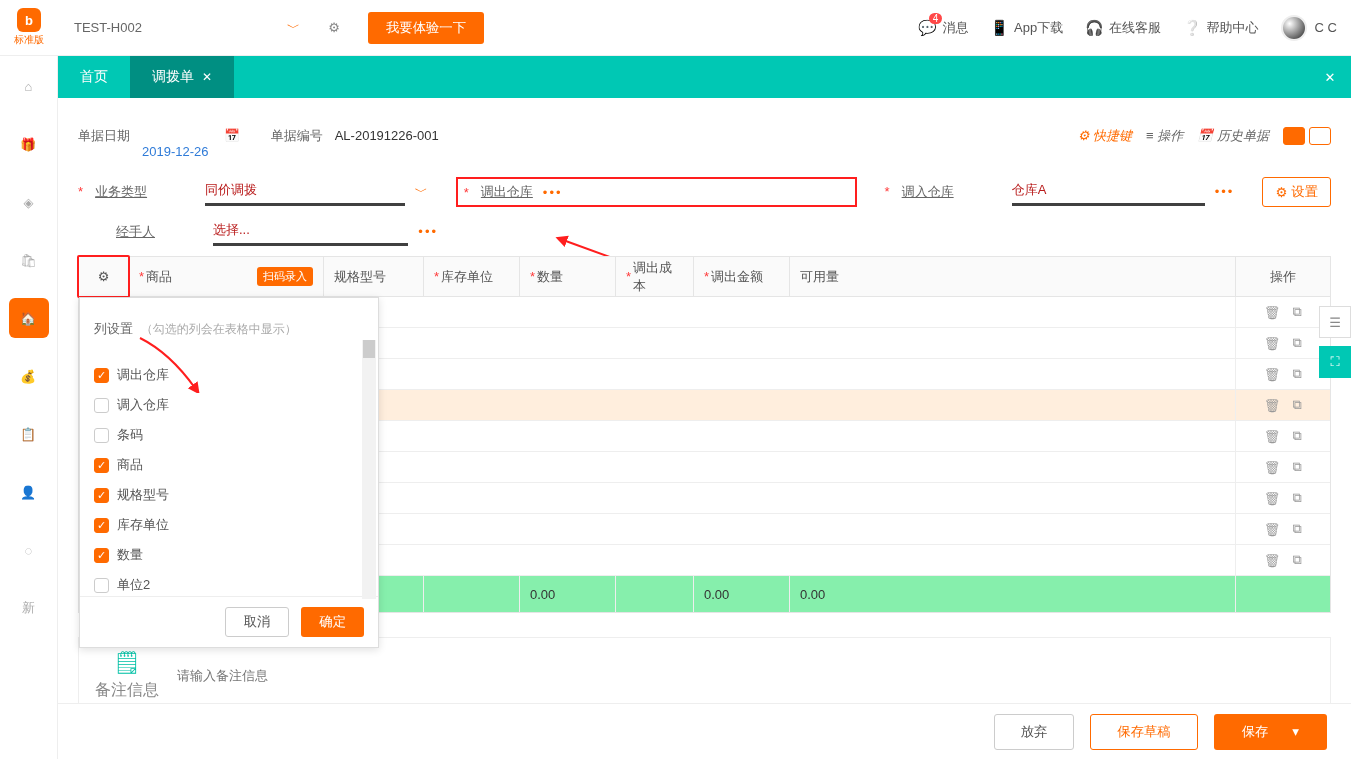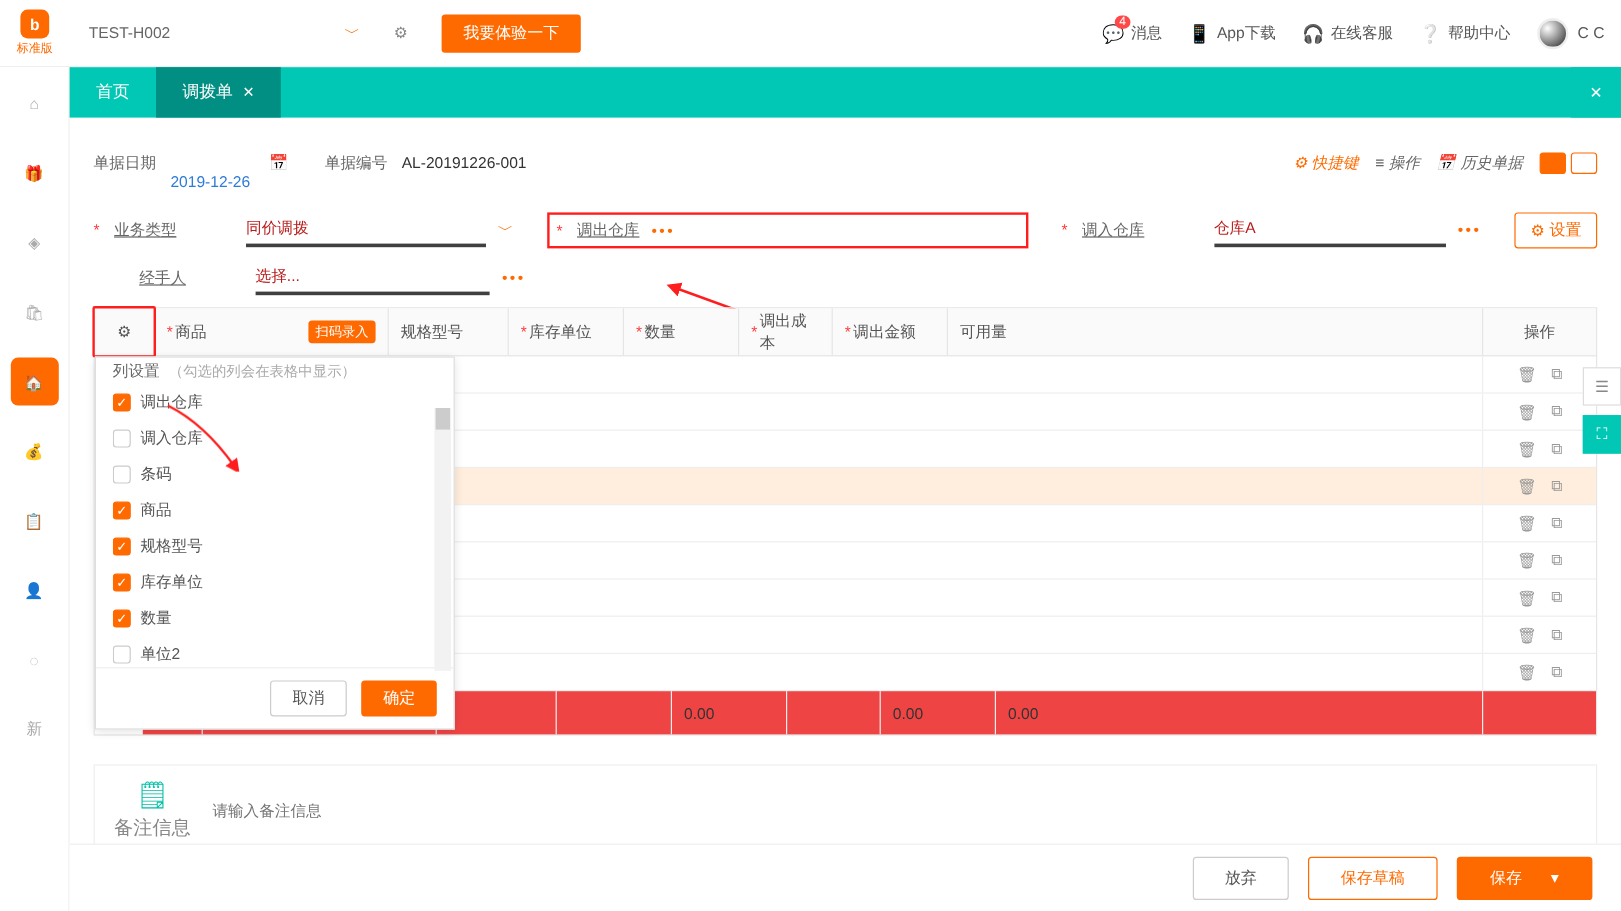--- a/index.html
+++ b/index.html
@@ -85,27 +85,27 @@
 .th-avail { flex:1;}
 .th-op { width:94px;justify-content:center;}
 
 .tbl-body .tr { display:flex;height:31px;border-bottom:1px solid #eee;}
 .tbl-body .tr.hl { background:#ffeedd;}
 .tbl-body .td { border-right:1px solid #eee;}
 .tbl-body .td:last-child{border-right:none;}
 .td-main { flex:1;}
 .td-op { width:94px;display:flex;align-items:center;justify-content:center;gap:12px;color:#999;}
 
-.tbl-foot { display:flex;height:36px;background:#ef4444;margin-left:40px;}
+.tbl-foot { display:flex;height:36px;background:#86efac;}
 .tf { display:flex;align-items:center;padding:0 10px;border-right:1px solid #eee;color:#333;font-weight:500;}
 .tf:last-child{border-right:none;}
 
 
 .popover { position:absolute;top:40px;left:0;width:300px;background:#fff;border:1px solid #ddd;box-shadow:0 2px 8px rgba(0,0,0,.12);z-index:20;}
-.pop-title { padding:2px 14px;color:#666;font-size:13px;}
+.pop-title { padding:22px 14px;color:#666;font-size:13px;}
 .pop-title .hint{color:#aaa;font-size:12px;margin-left:4px;}
 .pop-list { max-height:236px;overflow-y:auto;padding:0 14px;}
 .pop-item { display:flex;align-items:center;gap:8px;padding:6px 0;color:#555;}
 .cb { width:15px;height:15px;border:1px solid #ccc;border-radius:3px;display:inline-flex;align-items:center;justify-content:center;background:#fff;}
 .cb.on { background:#ff6a00;border-color:#ff6a00;color:#fff;font-size:11px;}
 .pop-scroll { position:absolute;right:2px;top:42px;bottom:48px;width:14px;background:#f2f2f2;}
 .pop-scroll .thumb{position:absolute;left:1px;right:1px;top:0;height:18px;background:#ccc;}
 .pop-actions { display:flex;justify-content:flex-end;gap:12px;padding:10px 14px;border-top:1px solid #eee;}
 .btn-plain { border:1px solid #ccc;background:#fff;color:#555;height:30px;padding:0 18px;border-radius:3px;}
 .btn-primary { border:none;background:#ff6a00;color:#fff;height:30px;padding:0 18px;border-radius:3px;}

